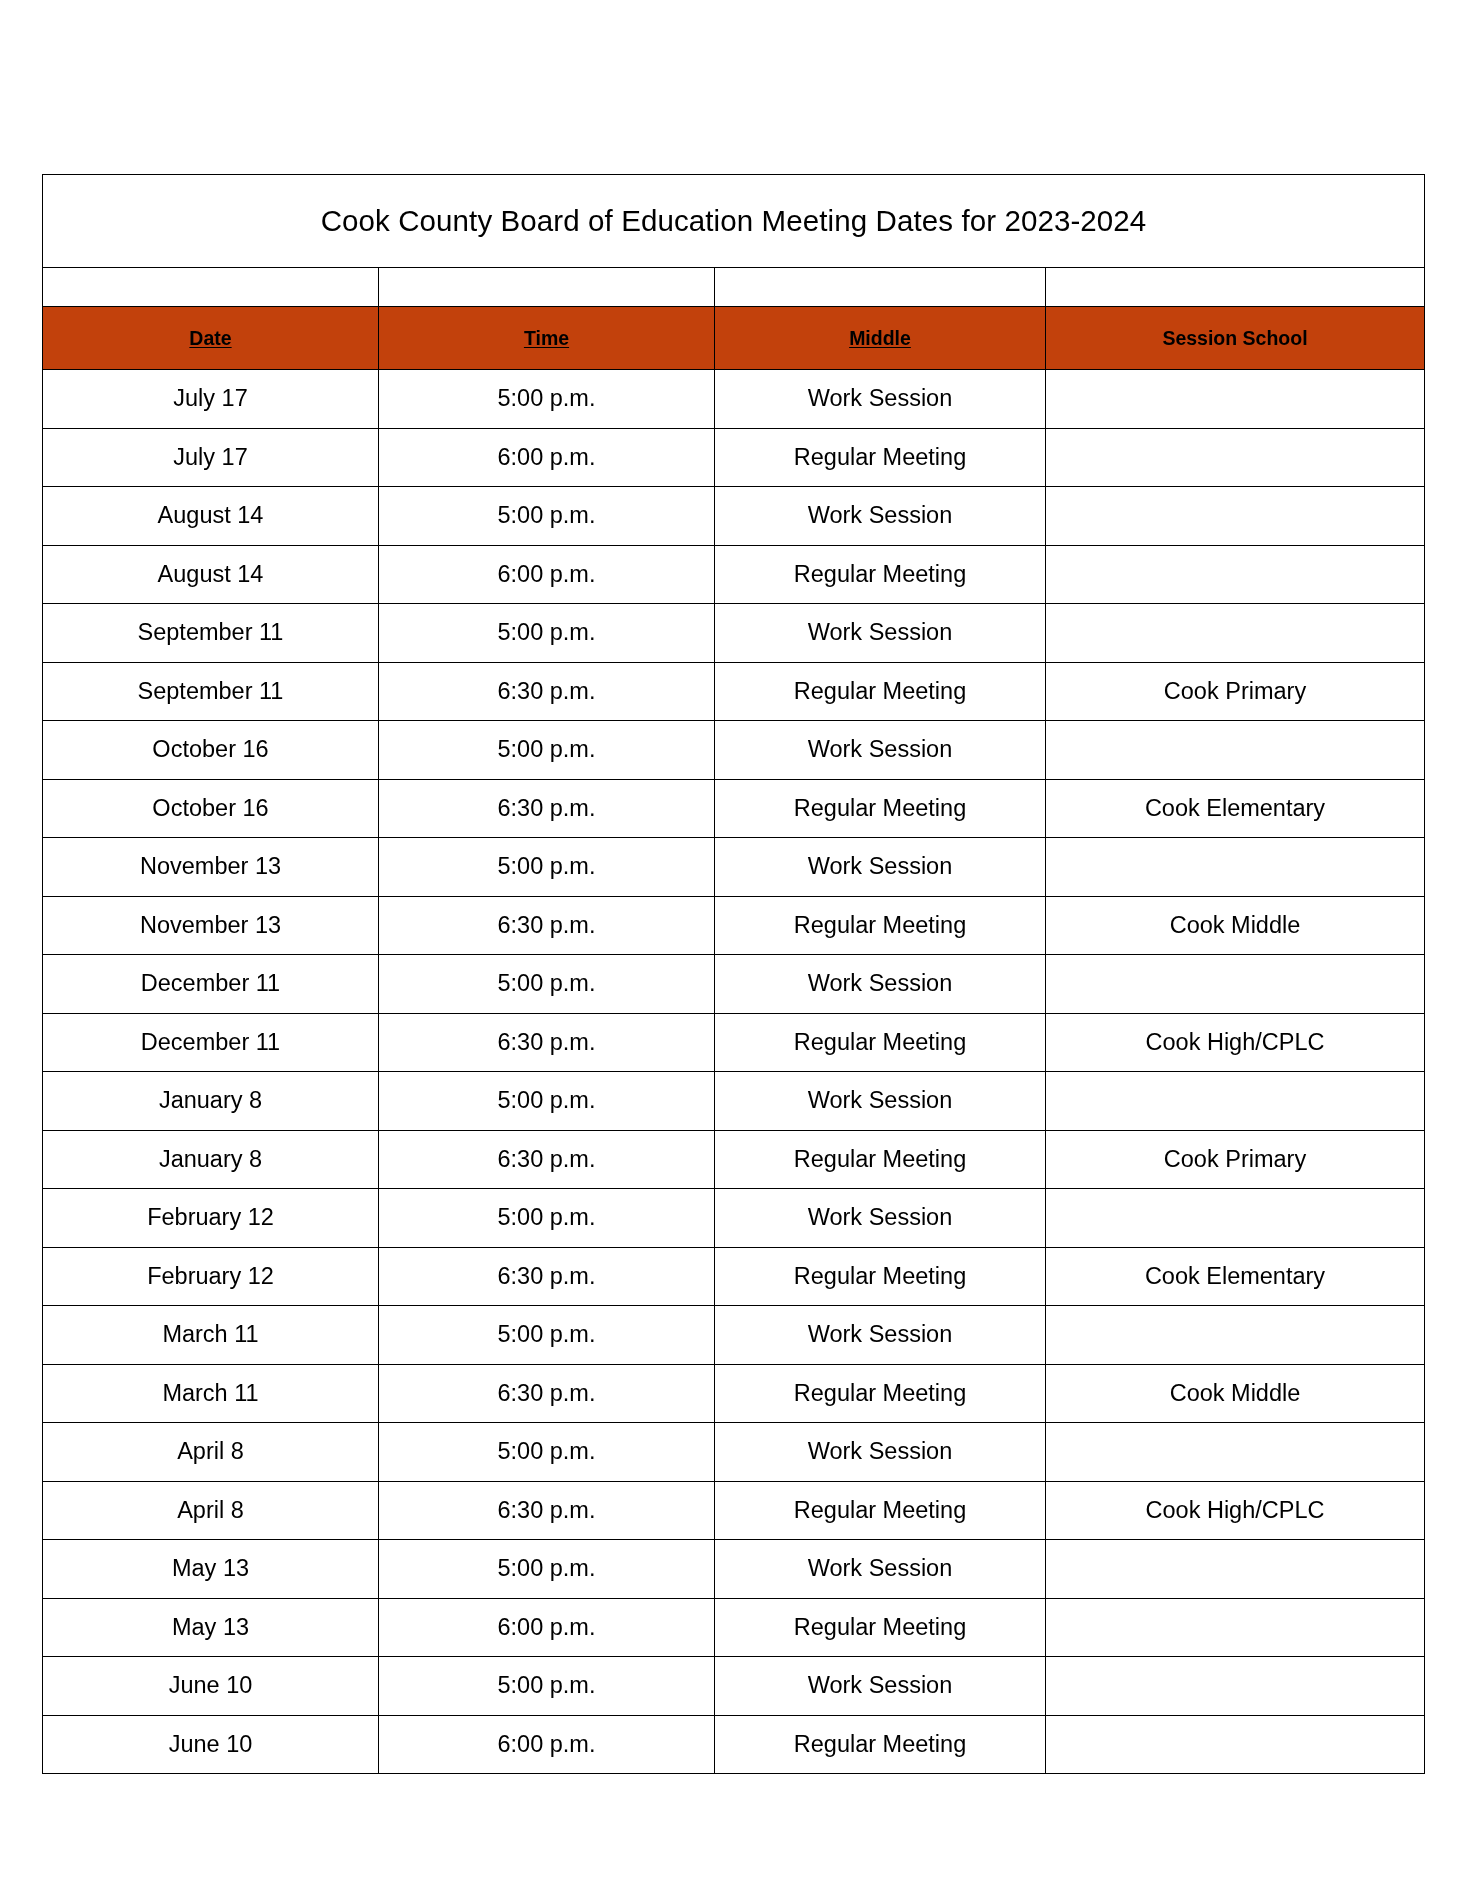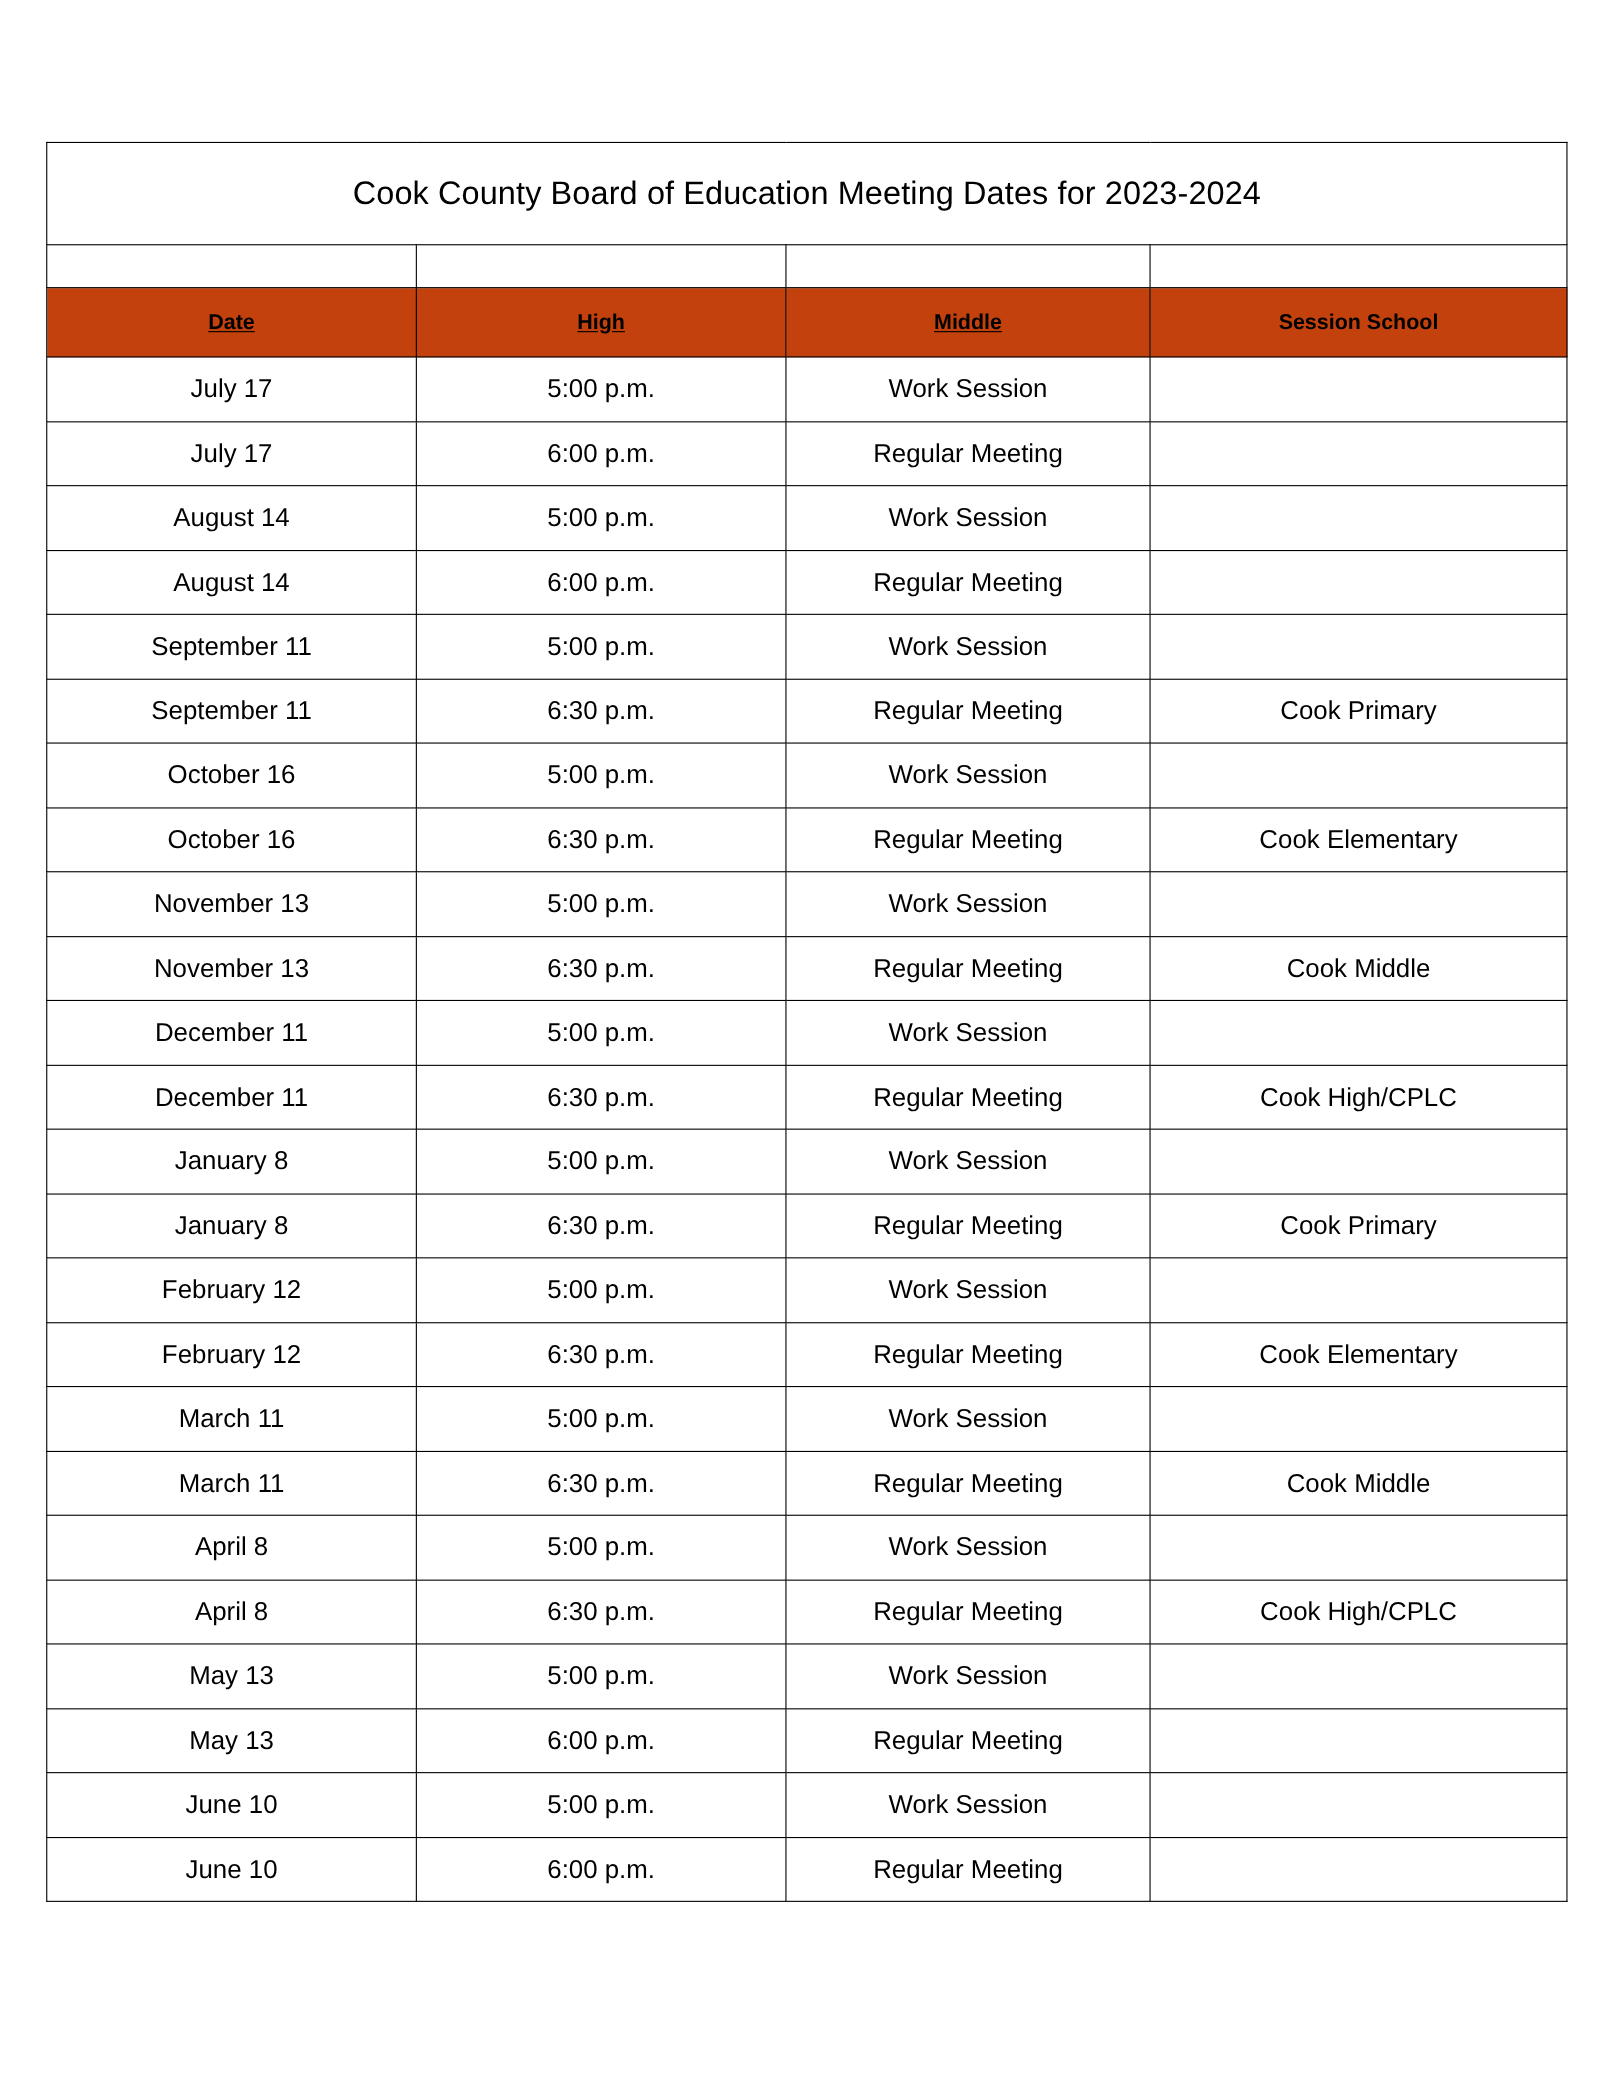--- a/index.html
+++ b/index.html
@@ -27,20 +27,21 @@
     position: absolute;
     left: 42px;
     top: 129px;
     width: 1382px;
   }
 
   table.schedule {
     width: 100%;
     border-collapse: collapse;
     table-layout: fixed;
+    margin-top: 45px;
   }
 
   table.schedule td,
   table.schedule th {
     border: 1.6px solid #000000;
     padding: 0;
     vertical-align: middle;
     background: #ffffff;
     font-weight: normal;
   }
@@ -116,21 +117,21 @@
           <td></td>
           <td></td>
           <td></td>
         </tr>
 
         <tr class="header-row">
           <td>
             <span class="hdr-u">Date</span>
           </td>
           <td>
-            <span class="hdr-u">High</span>
+            <span class="hdr-u">Time</span>
           </td>
           <td>
             <span class="hdr-u">Middle</span>
           </td>
           <td>
             <span>Session School</span>
           </td>
         </tr>
 
       <tr class="data-row">

